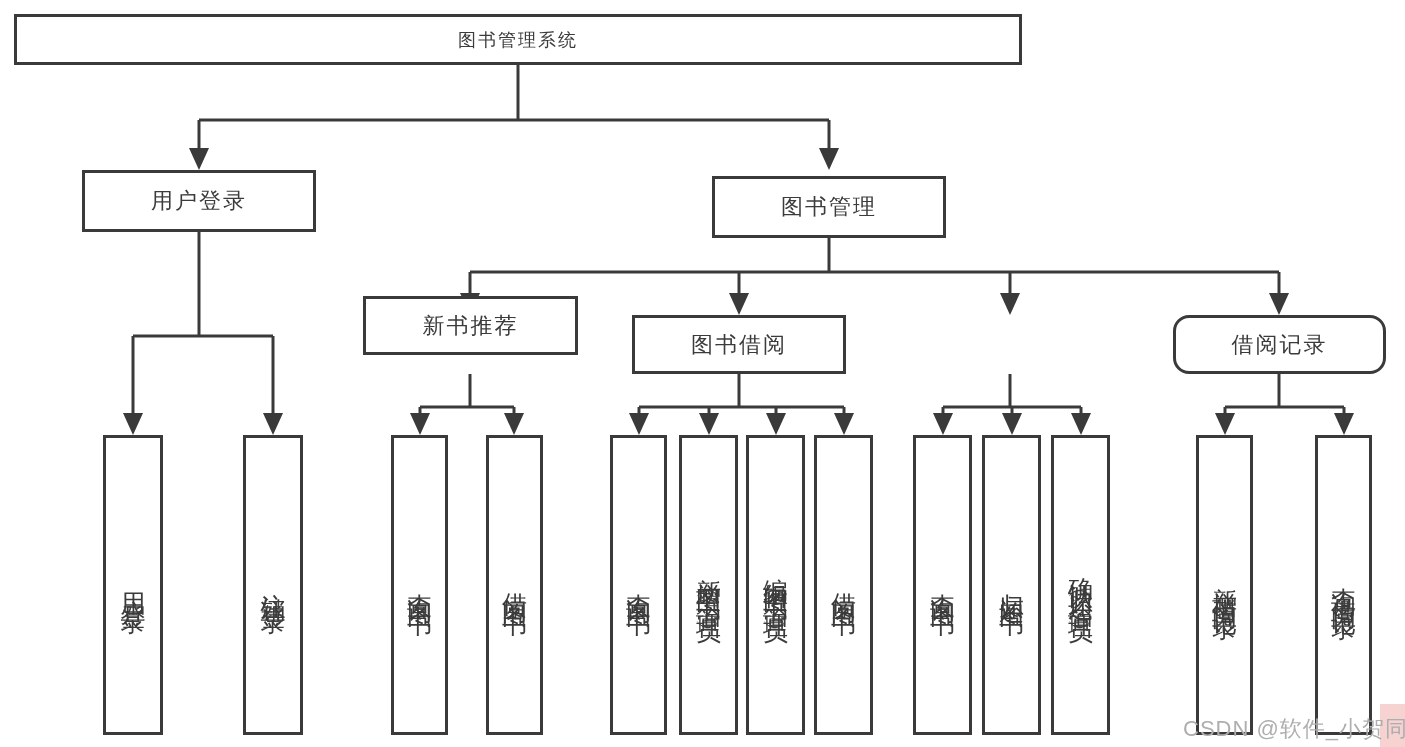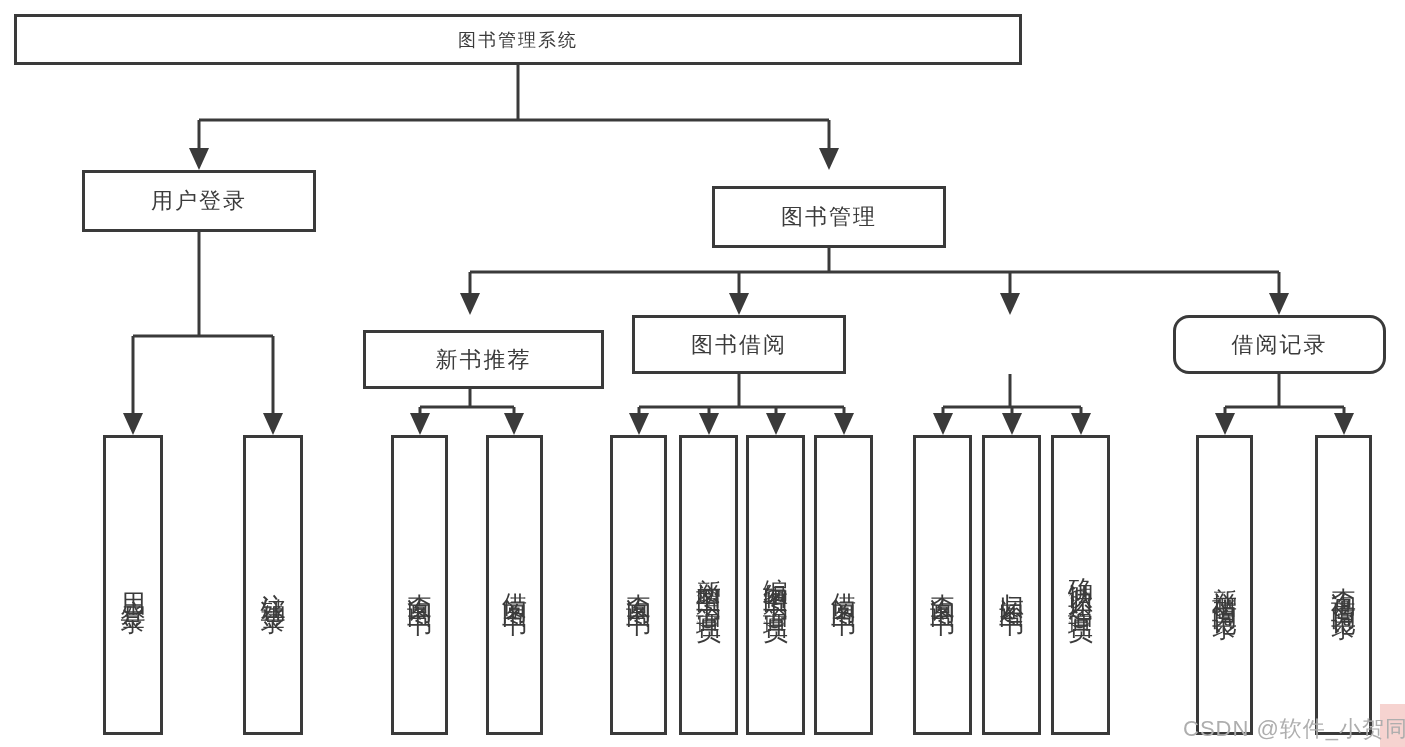--- a/index.html
+++ b/index.html
@@ -117,25 +117,25 @@
       <polygon points="1334,413 1354,413 1344,435"></polygon>
   </svg>
 
   <div class="node root" style="left:14px;top:14px;width:1008px;height:51px;">
     <span class="hlabel">图书管理系统</span>
   </div>
 
   <div class="node" style="left:82px;top:170px;width:234px;height:62px;">
     <span class="hlabel">用户登录</span>
   </div>
-  <div class="node" style="left:712px;top:186px;width:234px;height:62px;">
+  <div class="node" style="left:712px;top:176px;width:234px;height:62px;">
     <span class="hlabel">图书管理</span>
   </div>
 
-  <div class="node" style="left:363px;top:330px;width:241px;height:59px;">
+  <div class="node" style="left:363px;top:296px;width:215px;height:59px;">
     <span class="hlabel">新书推荐</span>
   </div>
   <div class="node" style="left:632px;top:315px;width:214px;height:59px;">
     <span class="hlabel">图书借阅</span>
   </div>
   <div class="node" style="left:1173px;top:315px;width:213px;height:59px;border-radius:16px;">
     <span class="hlabel">借阅记录</span>
   </div>
 
   <div class="node leaf" style="left:103px;width:60px;">

